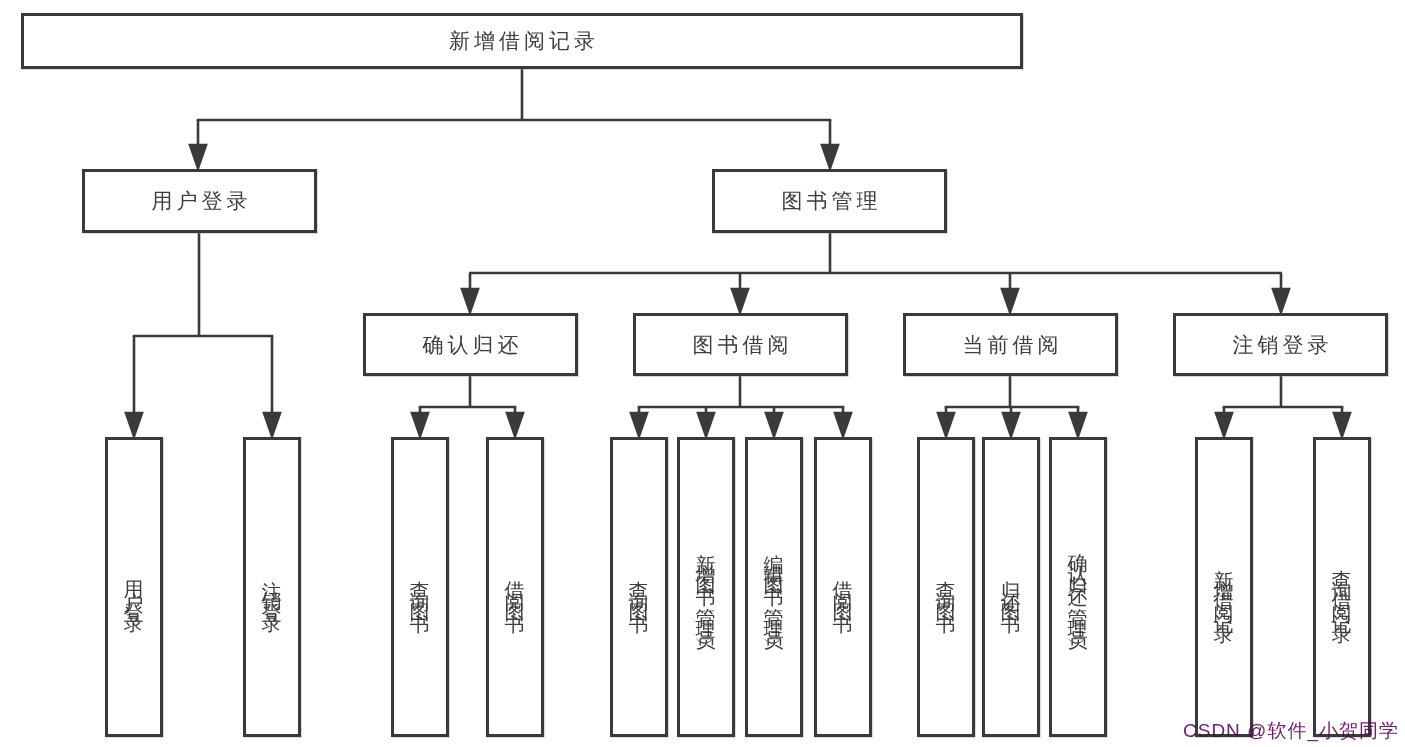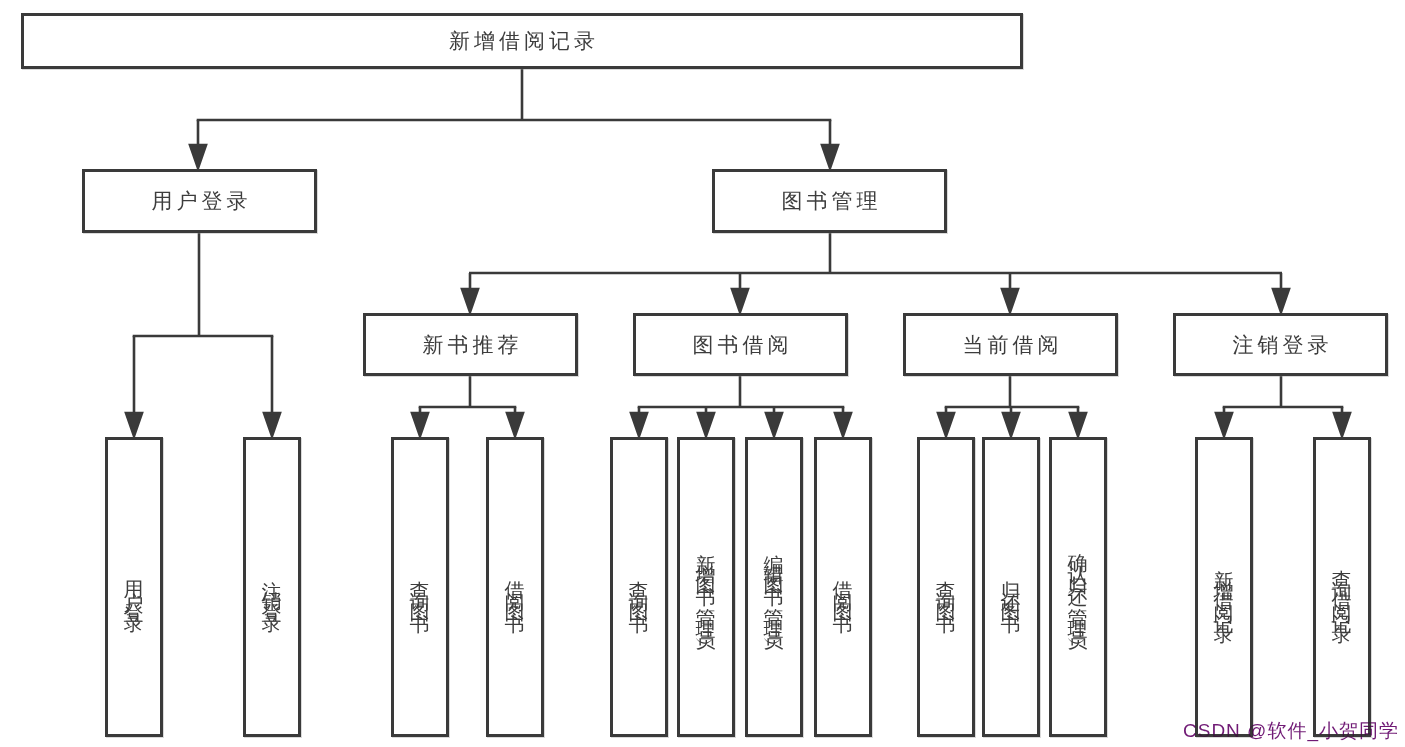--- a/index.html
+++ b/index.html
@@ -116,21 +116,21 @@
   </div>
 
   <div class="box hbox" style="left:82px;top:169px;width:235px;height:64px;">
     <span>用户登录</span>
   </div>
   <div class="box hbox" style="left:712px;top:169px;width:235px;height:64px;">
     <span>图书管理</span>
   </div>
 
   <div class="box hbox" style="left:363px;top:313px;width:215px;height:63px;">
-    <span>新书推荐</span>
+    <span>确认归还</span>
   </div>
   <div class="box hbox" style="left:903px;top:313px;width:215px;height:63px;">
     <span>当前借阅</span>
   </div>
   <div class="box hbox" style="left:633px;top:313px;width:215px;height:63px;">
     <span>图书借阅</span>
   </div>
   <div class="box hbox" style="left:1173px;top:313px;width:215px;height:63px;">
     <span>注销登录</span>
   </div>

